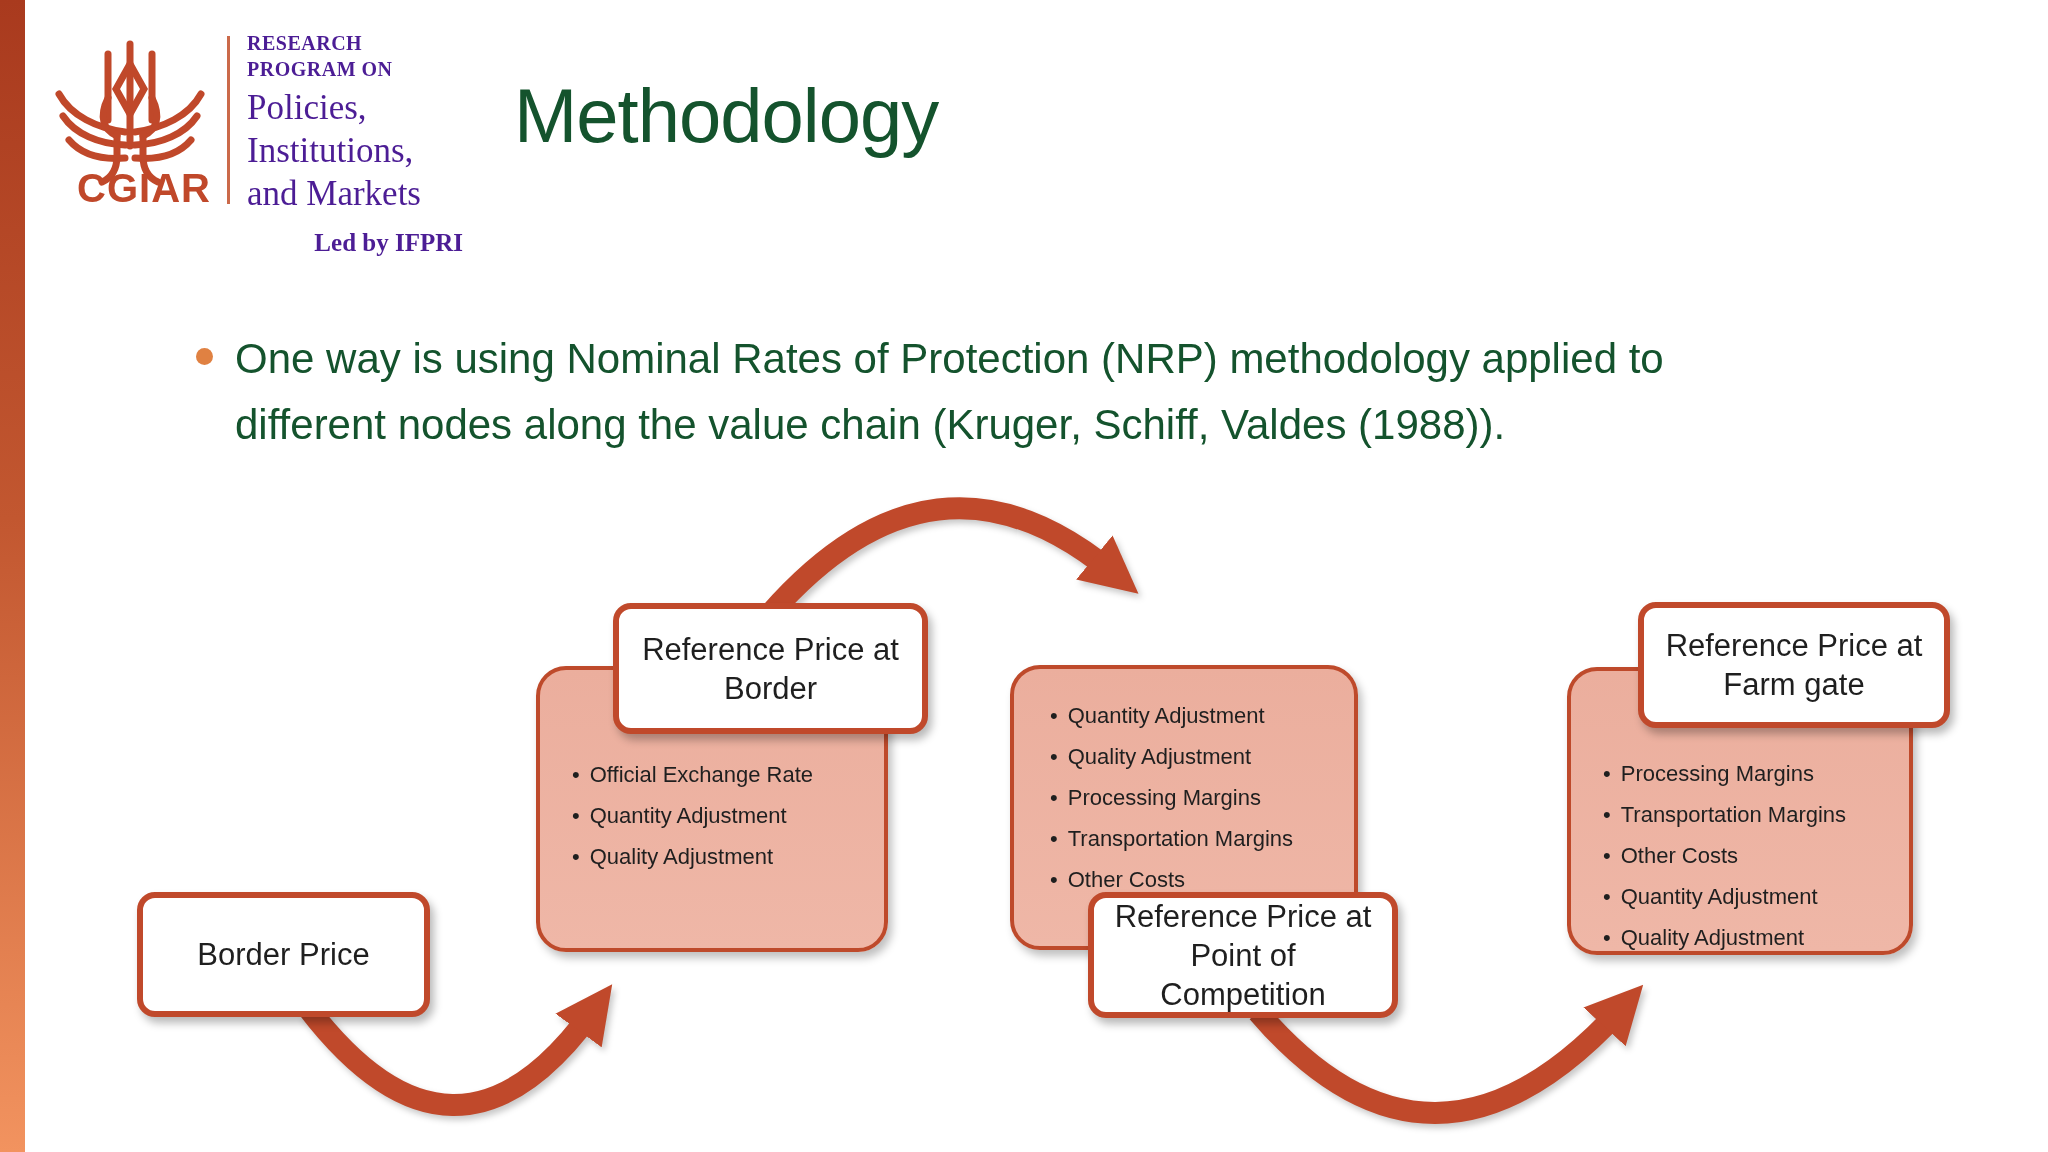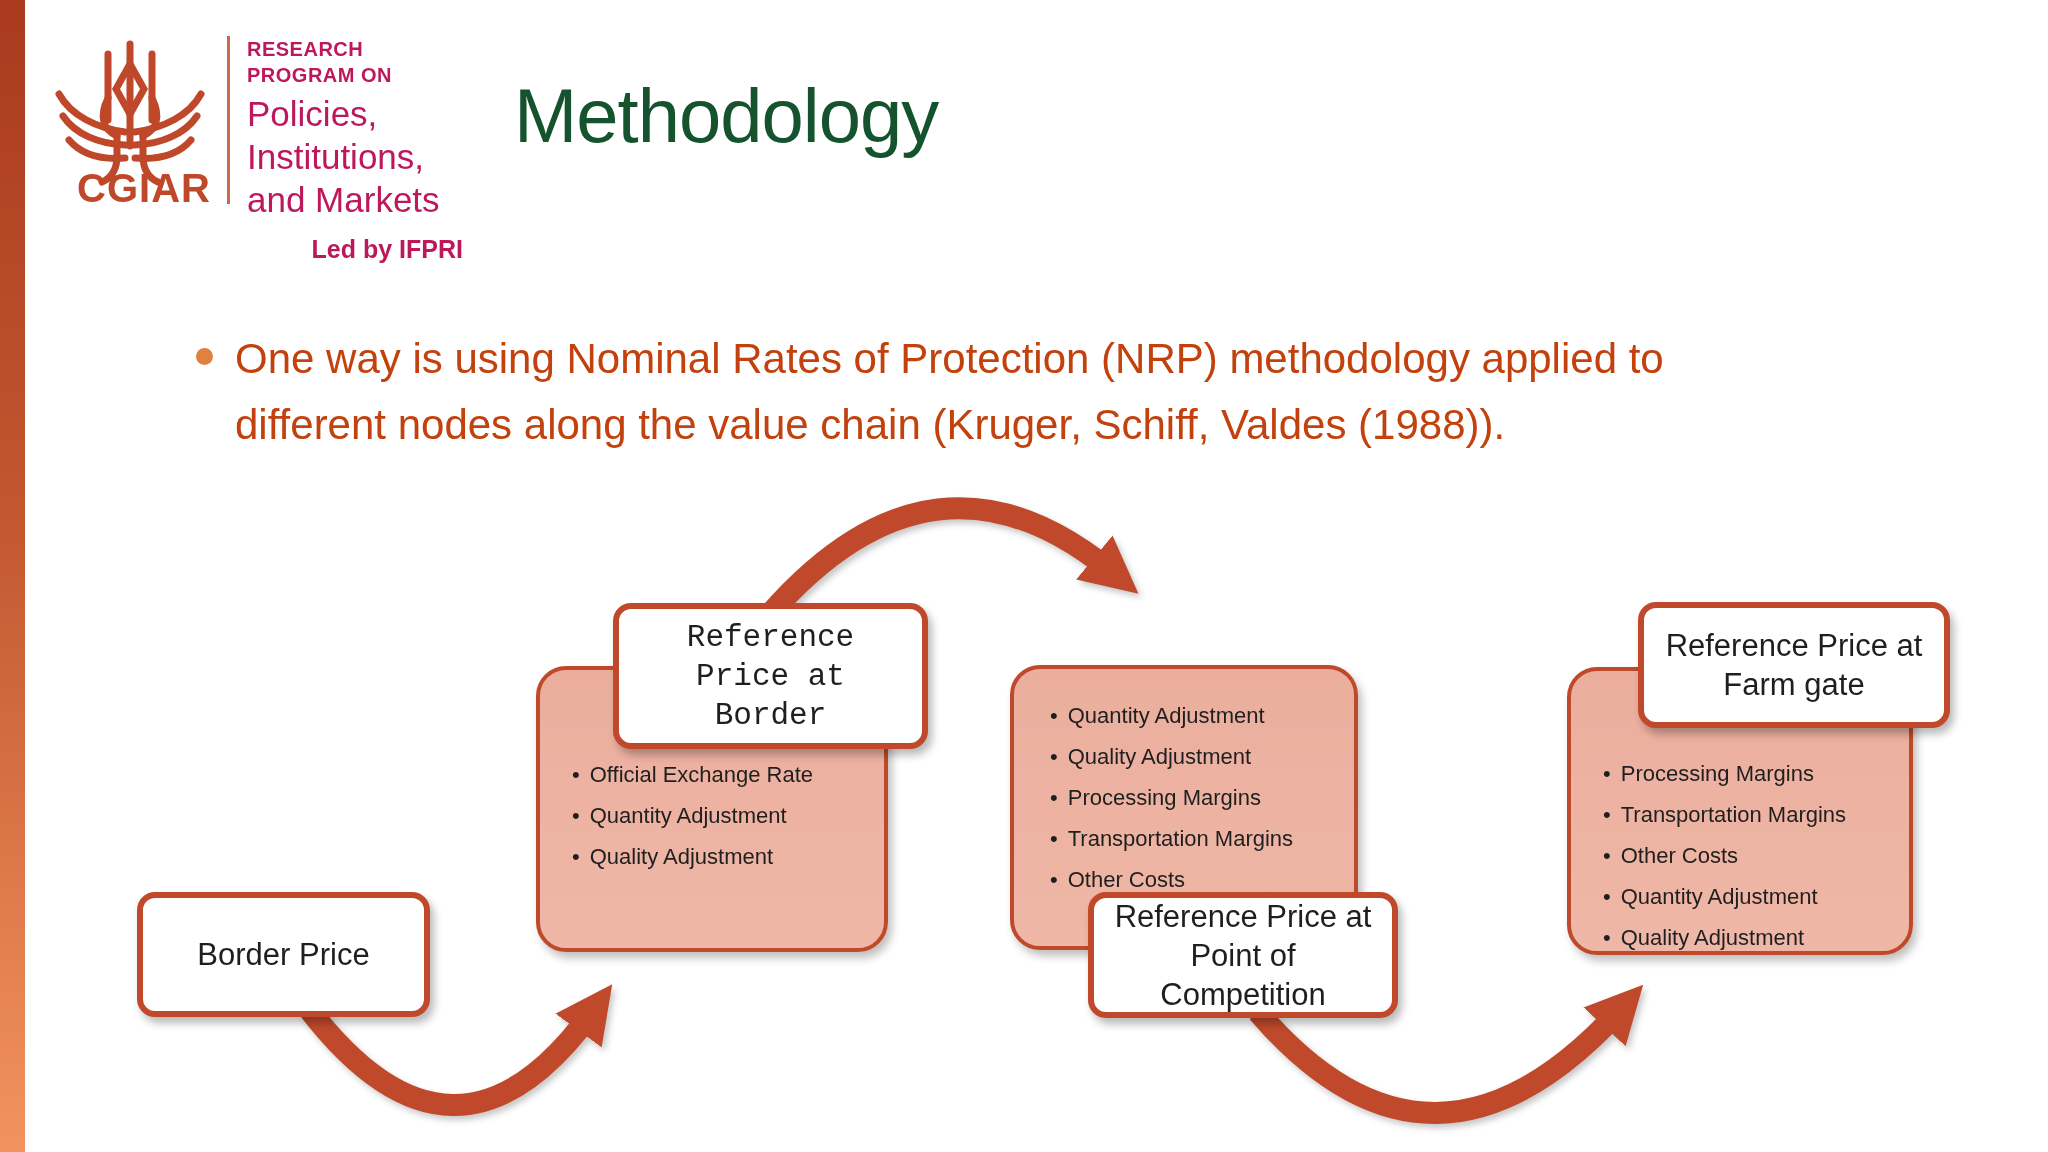--- a/index.html
+++ b/index.html
@@ -15,37 +15,37 @@
   }
 
   
   .logo { position:absolute; left:55px; top:28px; }
   .wheat { position:absolute; left:0; top:6px; }
   .cgiar-word {
     position:absolute; left:14px; top:138px; width:150px; text-align:center;
     font-size:40px; font-weight:bold; color:#C0482A; letter-spacing:1px;
   }
   .logo-divider { position:absolute; left:172px; top:8px; width:3px; height:168px; background:#CB6A4A; }
-  .logo-text { position:absolute; left:192px; top:8px; width:220px; color:#be185d; }
+  .logo-text { position:absolute; left:192px; top:2px; width:220px; color:#4c1d95;font-family:Liberation Serif, serif; }
   .logo-kicker { font-size:20px; font-weight:bold; line-height:26px; letter-spacing:0.5px; }
   .logo-name  { font-size:35px; line-height:43px; margin-top:4px; }
   .logo-ledby { margin-top:14px; text-align:right; font-size:25px; font-weight:600; width:216px; }
 
   .title {
     position:absolute; left:514px; top:72px; font-size:76px; color:#14532d;
     letter-spacing:-1px;
   }
 
   
   .bullet-row { position:absolute; left:196px; top:326px; width:1540px; display:flex; }
   .bullet-dot {
     width:17px; height:17px; border-radius:50%; background:#E08142;
     margin-top:22px; margin-right:22px; flex:none;
   }
-  .bullet-text { font-size:42px; line-height:66px; color:#c2410c; max-width:1490px; }
+  .bullet-text { font-size:42px; line-height:66px; color:#14532d; max-width:1490px; }
 
   
   .arrows { position:absolute; left:0; top:0; pointer-events:none; }
   .arrows path.swoosh { filter:drop-shadow(3px 4px 3px rgba(0,0,0,0.22)); }
 
   
   .pink-box {
     position:absolute; box-sizing:border-box;
     background:linear-gradient(180deg,#EBAE9D 0%, #EFB7A7 100%);
     border:4px solid #BE4A2B; border-radius:30px;
@@ -60,21 +60,21 @@
     border:6px solid #C0492B; border-radius:18px;
     box-shadow:4px 6px 8px rgba(0,0,0,0.28);
     display:flex; align-items:center; justify-content:center; text-align:center;
     font-size:31px; line-height:39px; color:#1f1f1f; padding:0 14px;
   }
 
   
   .pink1  { left:536px;  top:666px; width:352px; height:286px; padding:74px 0 0 22px; }
   .pink2  { left:1010px; top:665px; width:348px; height:285px; padding:16px 0 0 26px; }
   .pink3  { left:1567px; top:667px; width:346px; height:288px; padding:72px 0 0 22px; }
-  .label1 { left:613px;  top:603px; width:315px; height:146px;font-family:Liberation Mono, monospace; }
+  .label1 { left:613px;  top:603px; width:315px; height:131px; }
   .label2 { left:1088px; top:892px; width:310px; height:126px; }
   .label3 { left:1638px; top:602px; width:312px; height:126px; }
   .border-price { left:137px; top:892px; width:293px; height:125px; }
 </style>
 </head>
 <body>
 
 <div class="slide">
 
   <div class="sidebar"></div>

